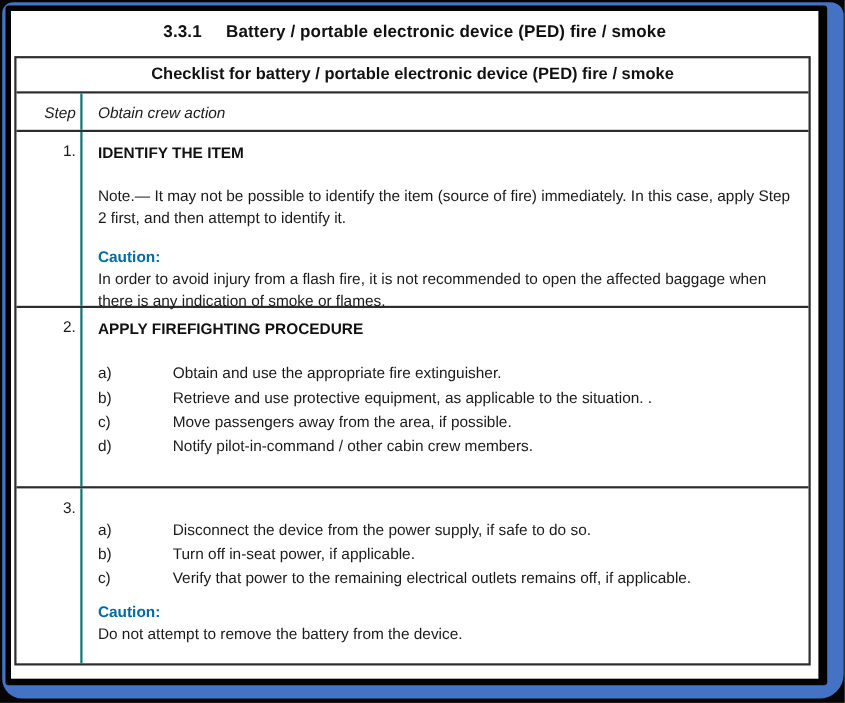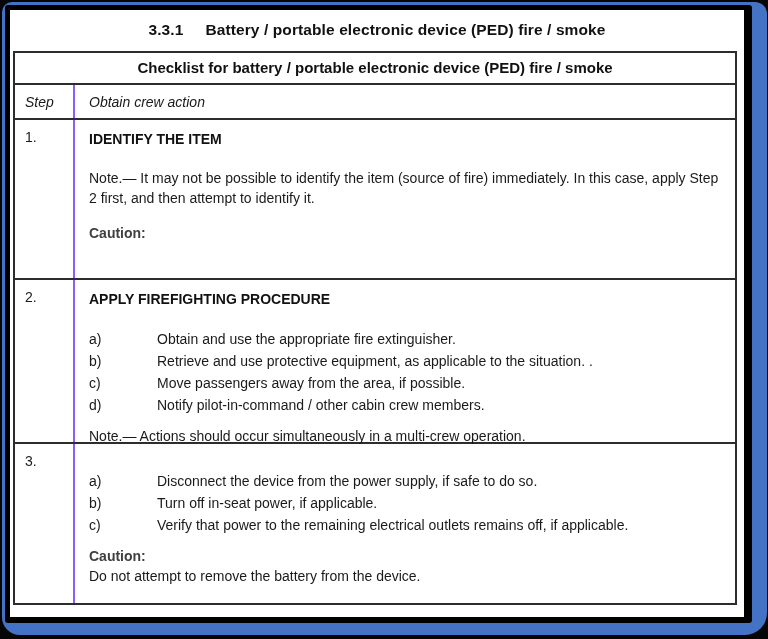--- a/index.html
+++ b/index.html
@@ -44,33 +44,34 @@
   .t-title {
     height:32px; flex-shrink:0;
     border-bottom:2px solid #2d2d2d;
     display:flex; align-items:center; justify-content:center;
     font-weight:bold; font-size:15px; color:#111;
   }
   .t-row { display:flex; flex-shrink:0; }
   .t-row.bordered { border-bottom:2px solid #2d2d2d; }
   .step-col {
     width:60px; flex-shrink:0;
-    border-right:2px solid #8b5cf6;
+    border-right:2px solid #0f766e;
     padding:7px 4px 0 10px;
+    text-align:right;
   }
   .action-col { flex:1; padding:7px 12px 0 14px; }
   .t-colhead { height:35px; }
   .t-colhead .step-col, .t-colhead .action-col { font-style:italic; }
   .row1 { height:160px; }
   .row2 { height:164px; }
   .row3 { flex:1; }
   .heading { font-weight:bold; margin-top:2px; color:#111; }
   .note { margin-top:19px; padding-right:4px; }
   .row2 .note { margin-top:11px; }
-  .caution-label { font-weight:bold; margin-top:15px; color:#404040; }
+  .caution-label { font-weight:bold; margin-top:15px; color:#0369a1; }
   .row3 .caution-label { margin-top:11px; }
   .list { margin-top:20px; }
   .list-item { display:flex; margin-bottom:2px; }
   .li-label { width:29px; flex-shrink:0; }
   .li-text { flex:1;margin-left:39px; }
 </style>
 </head>
 <body>
 
 <div class="blue-frame"></div>
@@ -90,20 +91,21 @@
       <div class="step-col">Step</div>
       <div class="action-col">Obtain crew action</div>
     </div>
 
     <div class="t-row row1 bordered">
       <div class="step-col">1.</div>
       <div class="action-col">
         <div class="heading">IDENTIFY THE ITEM</div>
         <div class="note">Note.— It may not be possible to identify the item (source of fire) immediately. In this case, apply Step 2 first, and then attempt to identify it.</div>
         <div class="caution-label">Caution:</div>
+        <div>In order to avoid injury from a flash fire, it is not recommended to open the affected baggage when there is any indication of smoke or flames.</div>
       </div>
     </div>
 
     <div class="t-row row2 bordered">
       <div class="step-col">2.</div>
       <div class="action-col">
         <div class="heading">APPLY FIREFIGHTING PROCEDURE</div>
         <div class="list">
           <div class="list-item">
             <span class="li-label">a)</span>
@@ -115,21 +117,20 @@
           </div>
           <div class="list-item">
             <span class="li-label">c)</span>
             <span class="li-text">Move passengers away from the area, if possible.</span>
           </div>
           <div class="list-item">
             <span class="li-label">d)</span>
             <span class="li-text">Notify pilot-in-command / other cabin crew members.</span>
           </div>
         </div>
-        <div class="note">Note.— Actions should occur simultaneously in a multi-crew operation.</div>
       </div>
     </div>
 
     <div class="t-row row3">
       <div class="step-col">3.</div>
       <div class="action-col">
         <div class="list">
           <div class="list-item">
             <span class="li-label">a)</span>
             <span class="li-text">Disconnect the device from the power supply, if safe to do so.</span>

